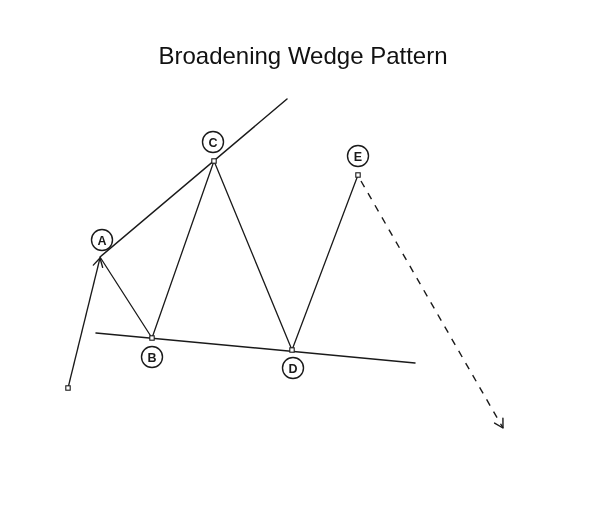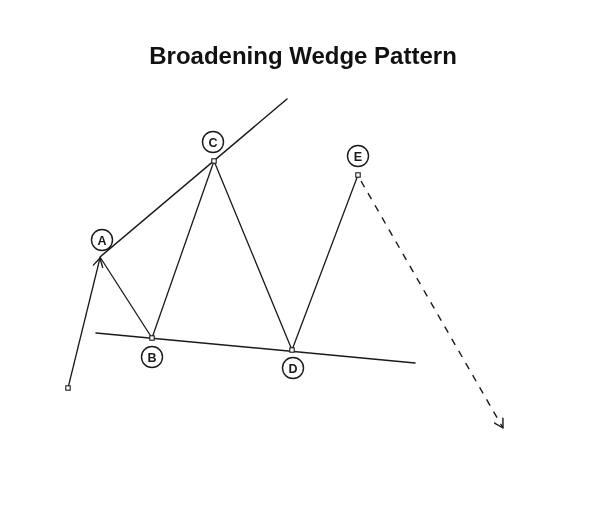--- a/index.html
+++ b/index.html
@@ -15,21 +15,21 @@
     background: #ffffff;
     overflow: hidden;
   }
   #chart-title {
     position: absolute;
     top: 42px;
     left: 0;
     width: 100%;
     text-align: center;
     font-size: 24px;
-    font-weight: bold;
+    font-weight: normal;
     color: #111111;
     letter-spacing: 0px;
   }
   #diagram-svg {
     position: absolute;
     top: 0;
     left: 0;
   }
   #diagram-svg text.point-letter {
     font-family: "Liberation Sans", "DejaVu Sans", sans-serif;

